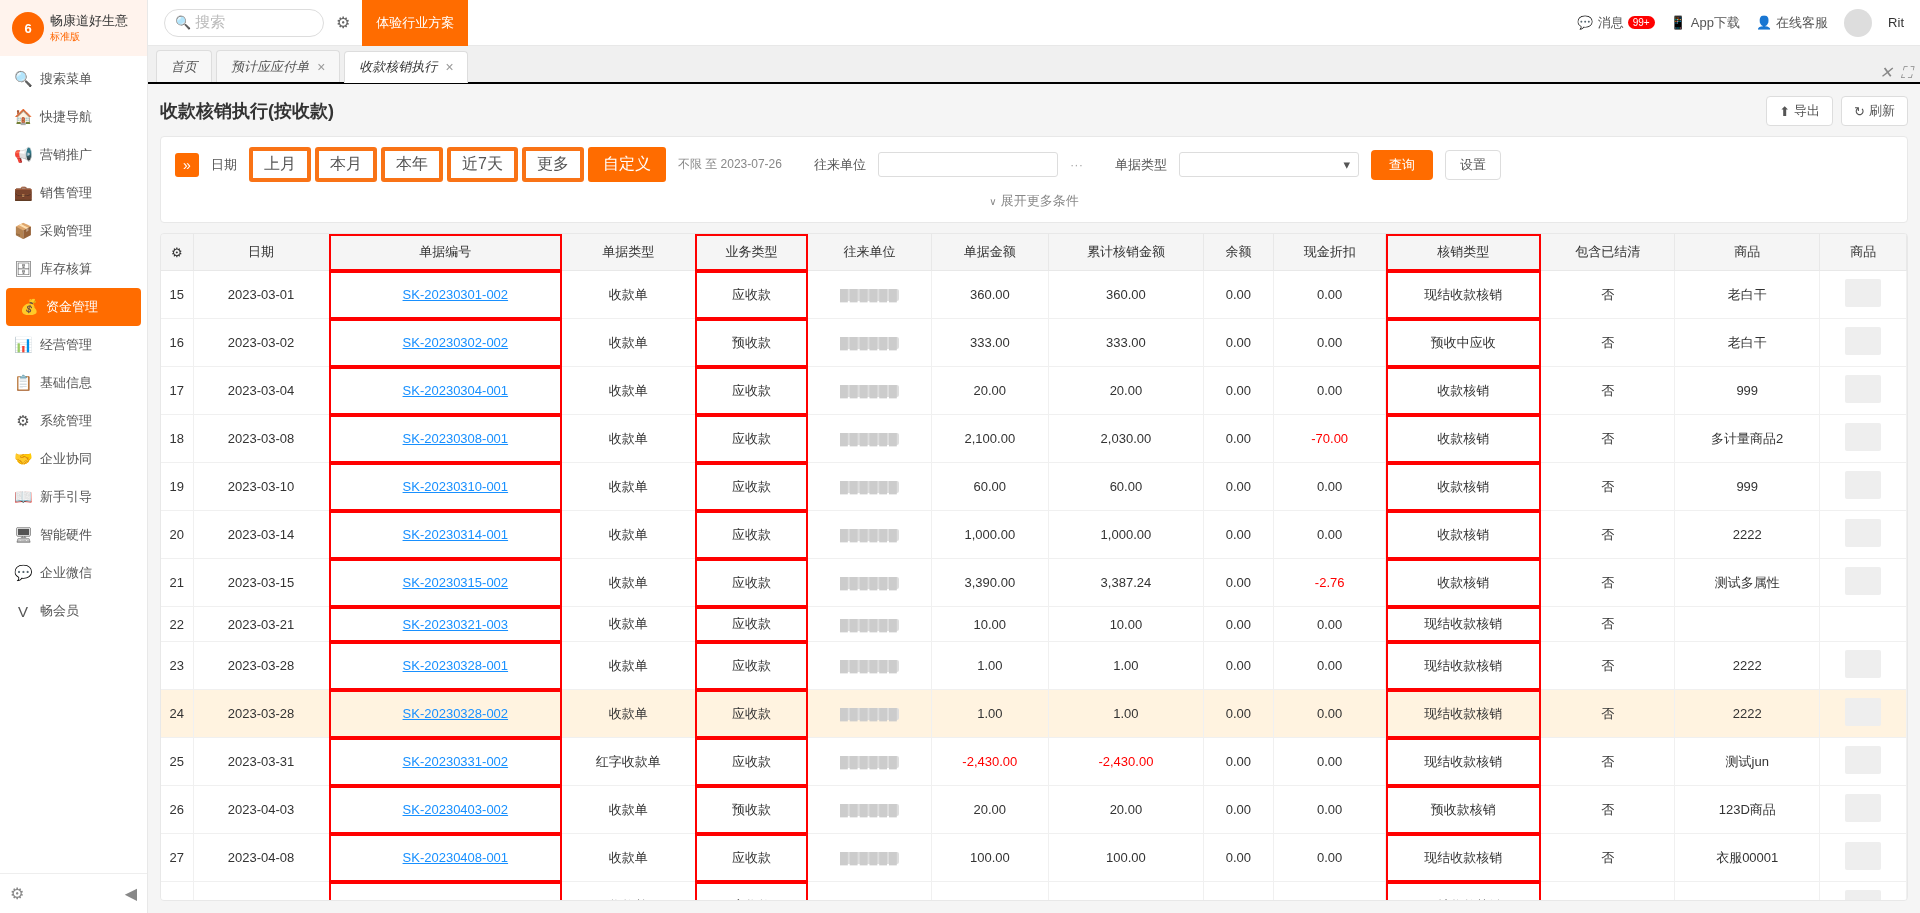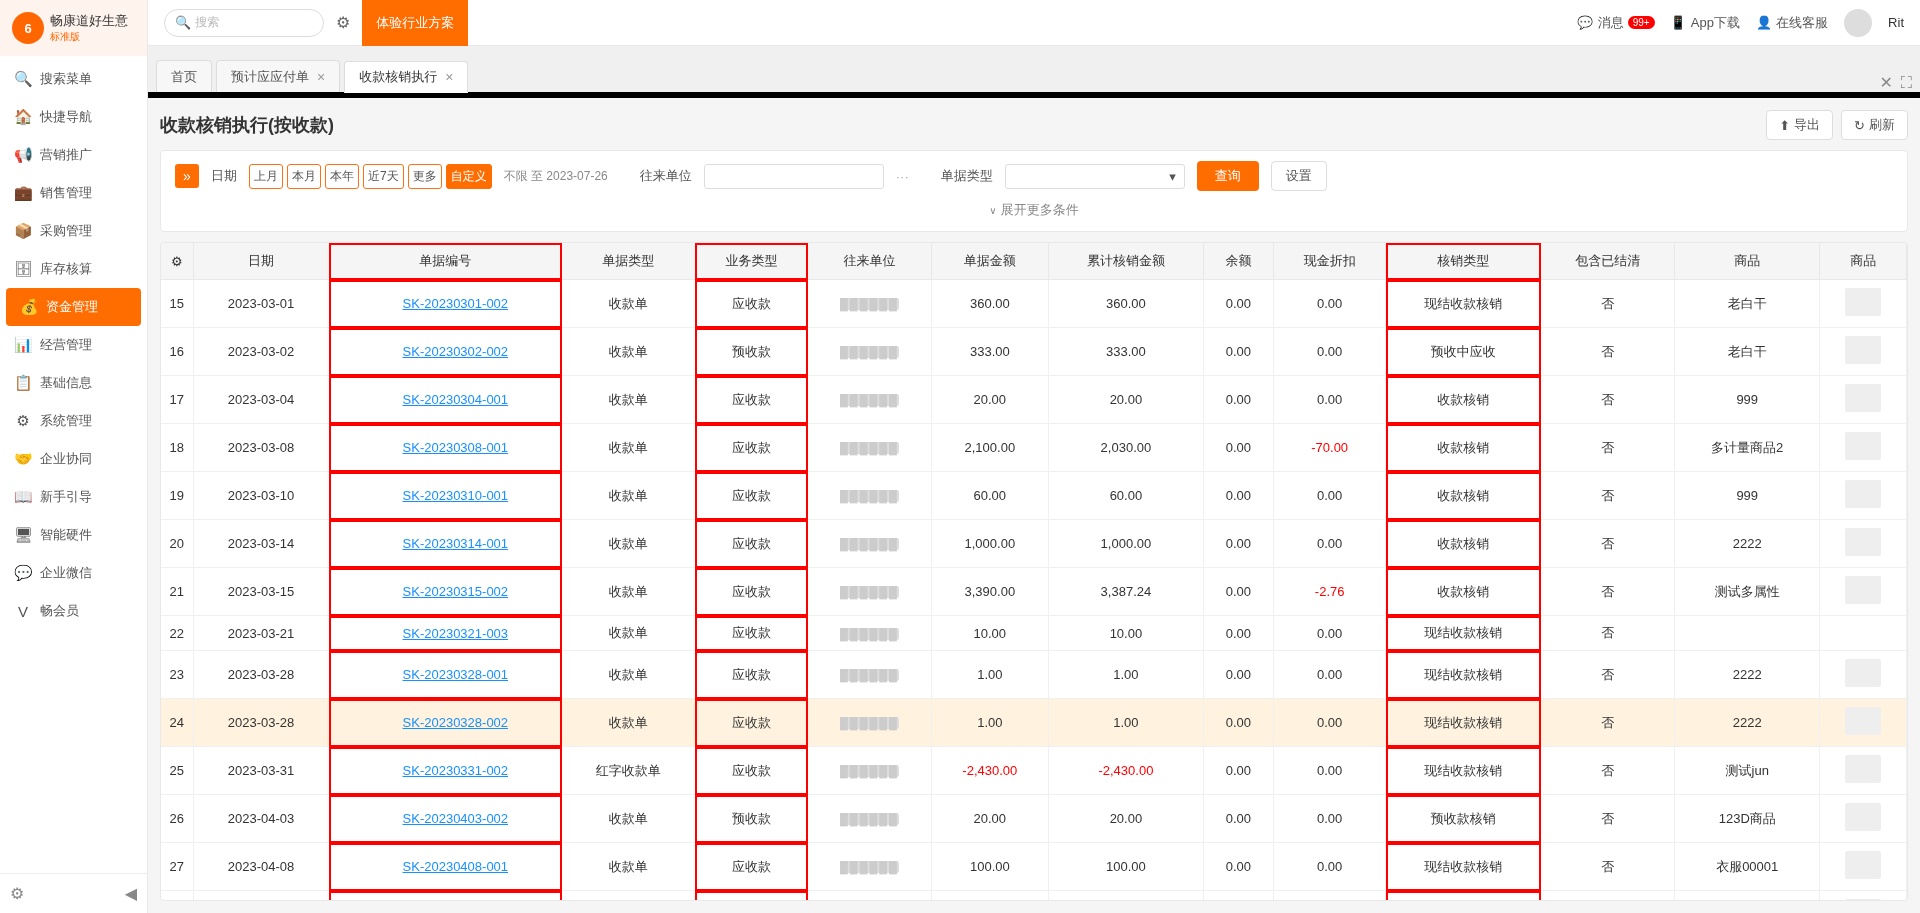--- a/index.html
+++ b/index.html
@@ -70,25 +70,26 @@
       padding: 18px 14px; cursor: pointer; font-size: 13px;
     }
     .topbar-right { display: flex; align-items: center; gap: 16px; font-size: 13px; color: #555; }
     .msg-badge { position: relative; display: inline-flex; align-items: center; gap: 4px; }
     .badge { background: #f00; color: #fff; border-radius: 10px; font-size: 10px; padding: 1px 5px; }
     .topbar-avatar { width: 28px; height: 28px; background: #ddd; border-radius: 50%; }
     .topbar-username { color: #333; }
 
     
     .tabbar {
-      height: 52px;
+      height: 38px;
       background: #f0f0f0;
       display: flex; align-items: flex-end;
       padding: 0 0 0 8px;
-      border-bottom: 6px solid #000000;
+      border-bottom: 2px solid #000000;
+      font-style: italic;
     }
     .tab {
       height: 32px;
       display: flex; align-items: center;
       padding: 0 14px;
       border: 1px solid #ddd;
       border-bottom: none;
       border-radius: 4px 4px 0 0;
       background: #f7f7f7;
       cursor: pointer;
@@ -117,22 +118,22 @@
     
     .filter-area {
       background: #fff; border-radius: 4px; padding: 10px 14px;
       margin-bottom: 10px; display: flex; flex-direction: column; gap: 8px;
       border: 1px solid #e8e8e8;
     }
     .filter-row { display: flex; align-items: center; gap: 12px; flex-wrap: wrap; }
     .filter-label { color: #555; white-space: nowrap; font-size: 13px; }
     .filter-date-btns { display: flex; gap: 4px; }
     .filter-date-btn {
-      padding: 3px 4px; border: 1px solid #f97316; border-radius: 3px;
-      background: #fff; cursor: pointer; font-size: 12px; color: #555;
+      padding: 3px 11px; border: 4px solid #f97316; border-radius: 3px;
+      background: #fff; cursor: pointer; font-size: 16px; color: #555;
     }
     .filter-date-btn.custom { background: #ff6c00; color: #fff; border-color: #ff6c00; }
     .filter-date-range { font-size: 12px; color: #888; }
     .filter-input {
       border: 1px solid #ddd; border-radius: 3px; padding: 4px 8px;
       font-size: 13px; width: 180px; color: #555;
     }
     .filter-dots { color: #aaa; }
     .filter-select {
       border: 1px solid #ddd; border-radius: 3px; padding: 4px 8px;
@@ -273,21 +274,21 @@
     <span style="font-size:16px;cursor:pointer;color:#888;">◀</span>
   </div>
 </div>
 
 <div class="main">
 
   <div class="topbar">
     <div class="topbar-left">
       <div class="topbar-search">
         <span style="color:#bbb;margin-right:4px;">🔍</span>
-        <span style="color:#bbb;font-size:12px;">搜索</span>
+        <span style="color:#bbb;font-size:15px;">搜索</span>
       </div>
       <span class="topbar-gear">⚙</span>
       <button class="topbar-btn">体验行业方案</button>
     </div>
     <div class="topbar-right">
       <div class="msg-badge">
         <span>💬</span>
         <span>消息</span>
         <span class="badge">99+</span>
       </div>

